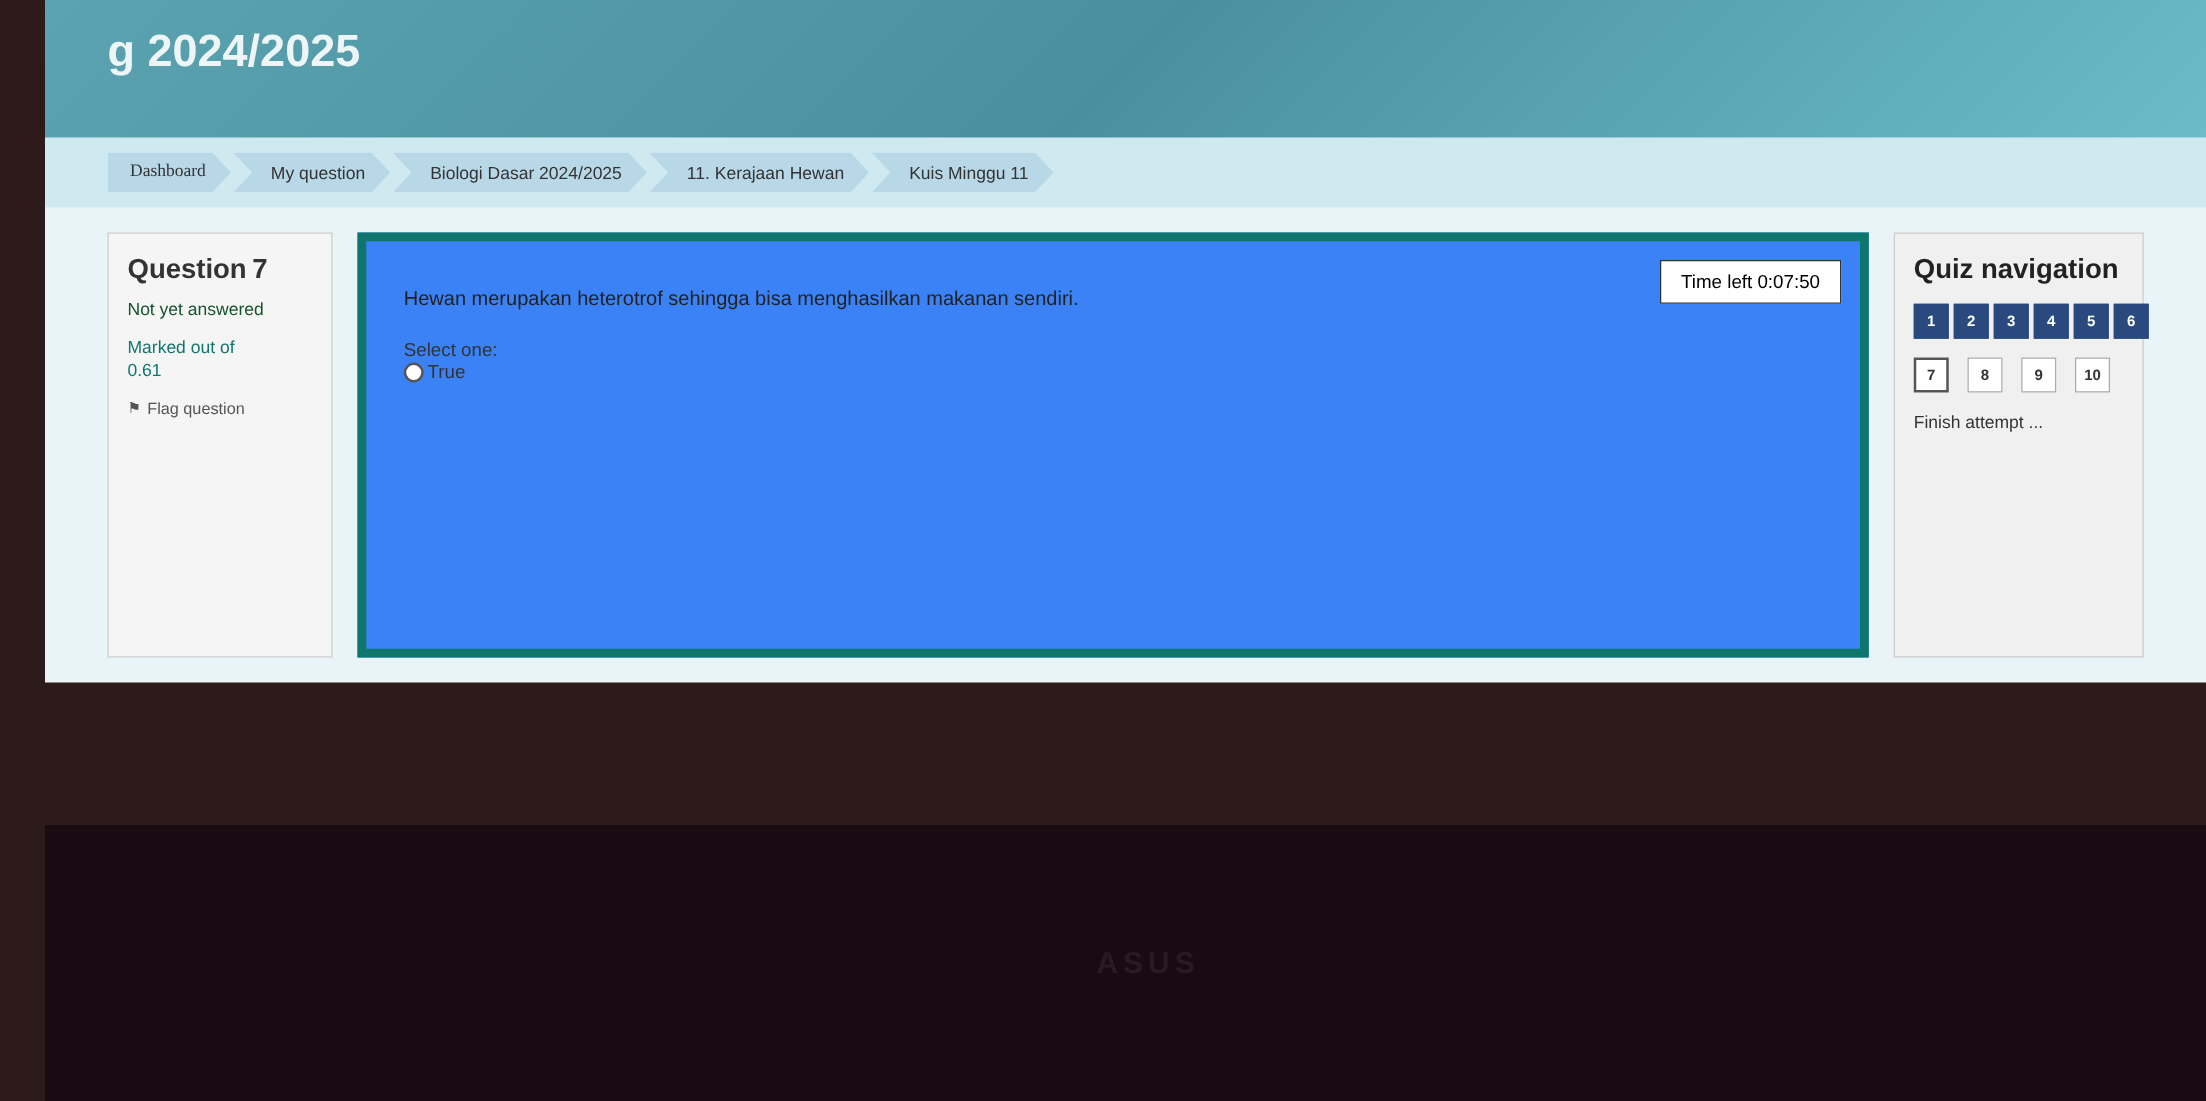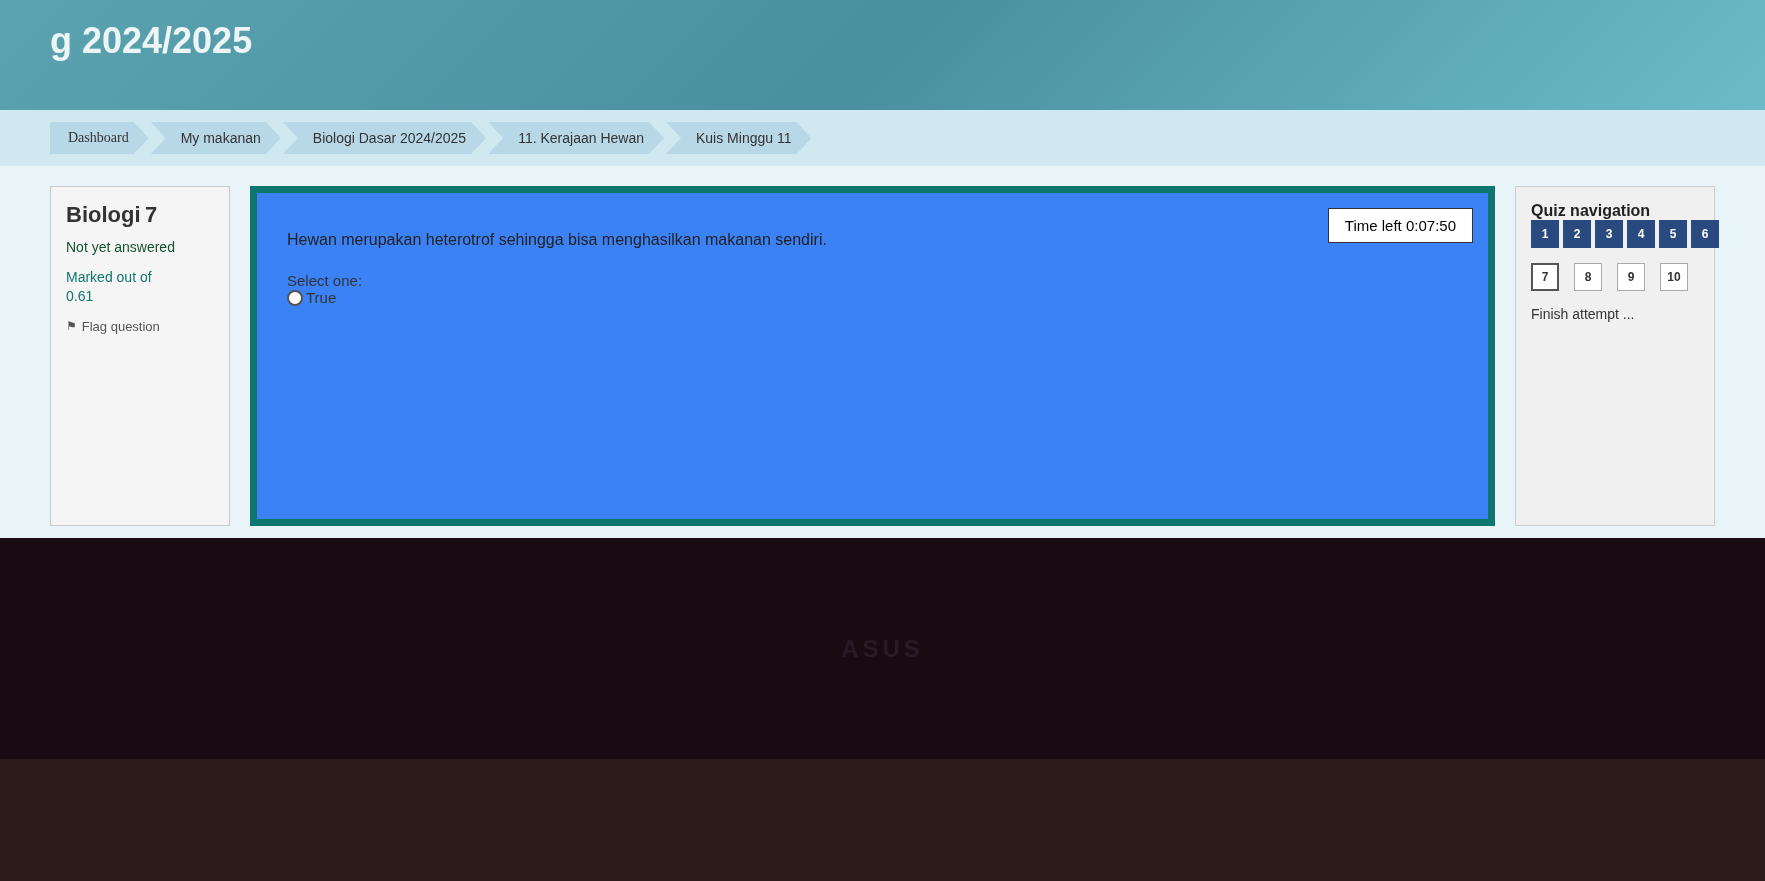--- a/index.html
+++ b/index.html
@@ -178,23 +178,24 @@
     
     .quiz-nav {
       width: 200px;
       min-width: 200px;
       background: #f0f0f0;
       border: 1px solid #ccc;
       padding: 15px;
     }
 
     .quiz-nav-title {
-      font-size: 16px;
+      font-size: 22px;
       font-weight: bold;
       color: #222;
+      margin-bottom: 15px;
     }
 
     .nav-grid {
       display: grid;
       grid-template-columns: repeat(6, 1fr);
       gap: 4px;
       margin-bottom: 15px;
     }
 
     .nav-btn {
@@ -501,41 +502,41 @@
 
     .nav-row2 {
       display: grid;
       grid-template-columns: repeat(4, 1fr);
       gap: 4px;
     }
   </style>
 </head>
 <body>
 
-<div style="position:relative; width:1765px; height:759px; overflow:hidden;">
+<div style="position:relative; width:1765px; height:881px; overflow:hidden;padding-left:36px;">
 
   <div class="browser-content">
 
     <div class="page-header">
       <div class="page-header-title">g 2024/2025</div>
     </div>
 
     <div class="breadcrumb">
       <div class="breadcrumb-item">Dashboard</div>
-      <div class="breadcrumb-item">My makanan</div>
+      <div class="breadcrumb-item">My question</div>
       <div class="breadcrumb-item">Biologi Dasar 2024/2025</div>
       <div class="breadcrumb-item">11. Kerajaan Hewan</div>
       <div class="breadcrumb-item">Kuis Minggu 11</div>
     </div>
 
     <div class="quiz-container">
 
       <div class="question-info">
         <div class="question-number">
-          <span>Biologi</span>
+          <span>Question</span>
           <span style="font-size:22px; font-weight:bold;">7</span>
         </div>
         <div class="not-answered">Not yet answered</div>
         <div class="marked-out">
           <span>Marked out of</span><br>
           <span>0.61</span>
         </div>
         <div class="flag-question">
           <span class="flag-icon">⚑</span>
           <span>Flag question</span>

